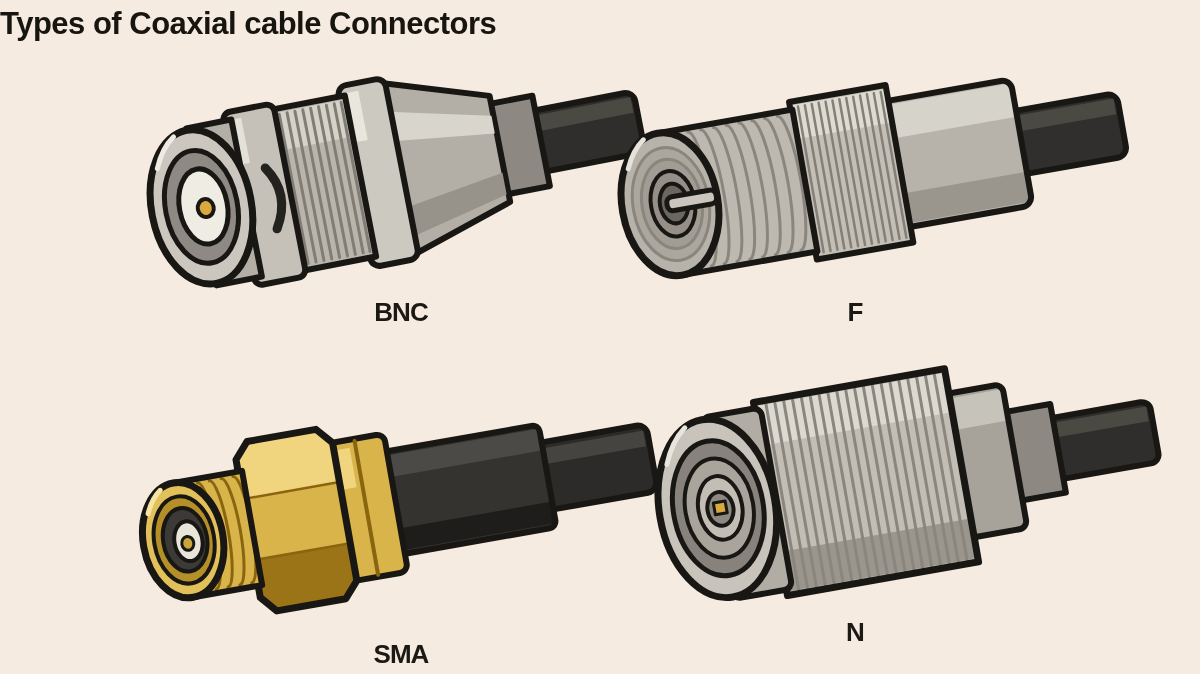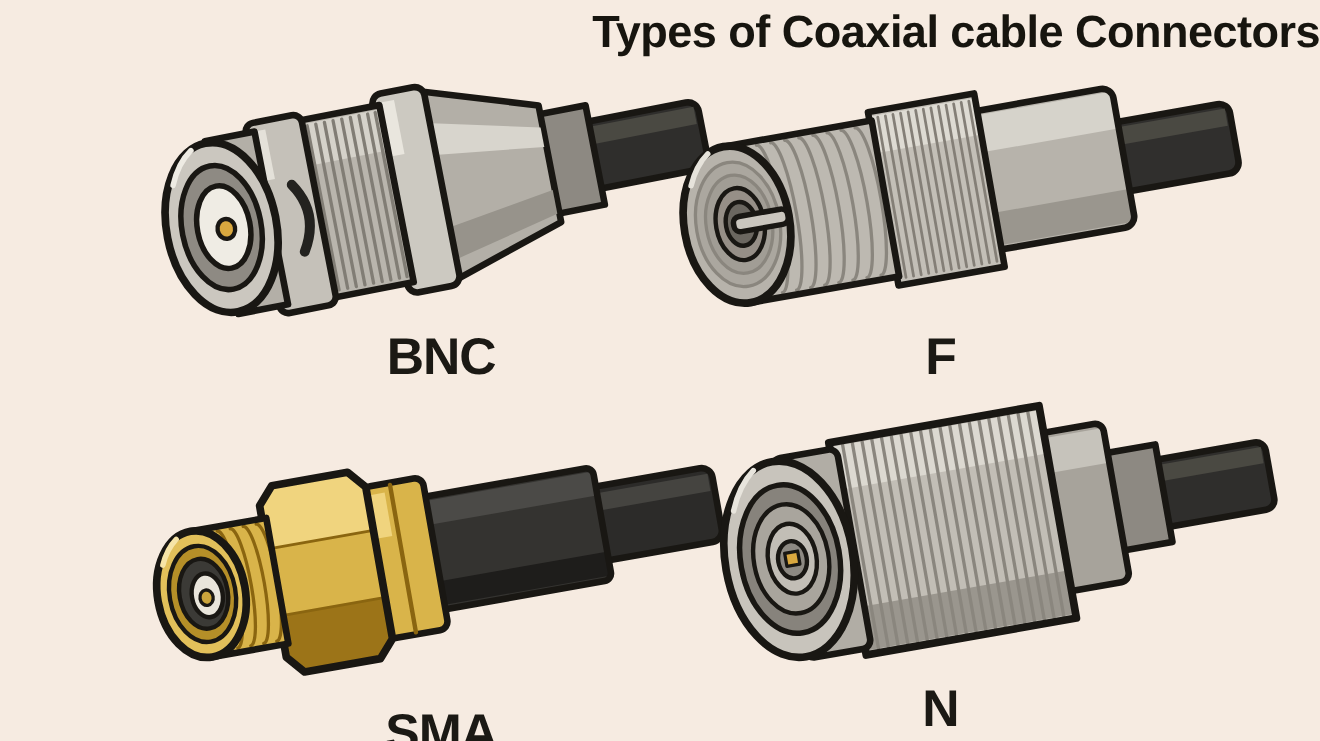--- a/index.html
+++ b/index.html
@@ -5,29 +5,29 @@
   html,body{margin:0;padding:0;}
   body{
     width:1200px;height:674px;overflow:hidden;
     background:#f6ebe1;
     font-family:"Liberation Sans", sans-serif;
     position:relative;
   }
   .stage{position:absolute;inset:0;}
   .page-title{
     position:absolute;top:6px;left:0;width:1200px;
-    text-align:right;
-    font-size:41px;font-weight:700;letter-spacing:-0.5px;
+    text-align:left;
+    font-size:31px;font-weight:700;letter-spacing:-0.5px;
     color:#17150f;
   }
   .cell{position:absolute;width:470px;}
   .cell svg{display:block;overflow:visible;}
   .cap{
     text-align:center;
-    font-size:47px;font-weight:700;letter-spacing:-1px;
+    font-size:26px;font-weight:700;letter-spacing:-1px;
     color:#1b1914;margin-top:0px;line-height:1.1;
   }
   .cap.shift-left{position:relative;left:-22px;}
   .c-bnc{left:166px;top:58px;}
   .c-f{left:642px;top:58px;}
   .c-sma{left:166px;top:400px;}
   .c-n{left:642px;top:378px;}
 </style>
 </head>
 <body>

